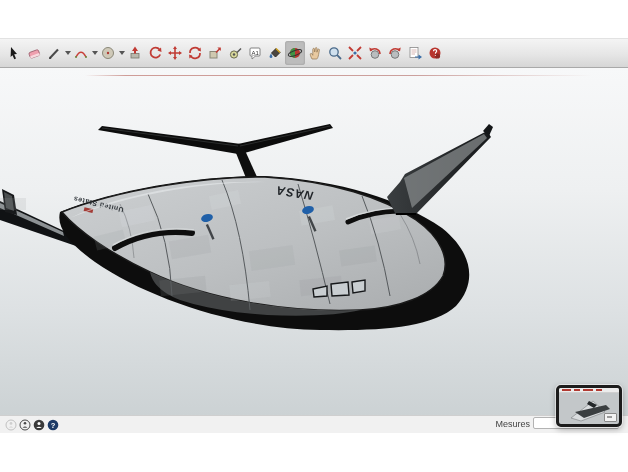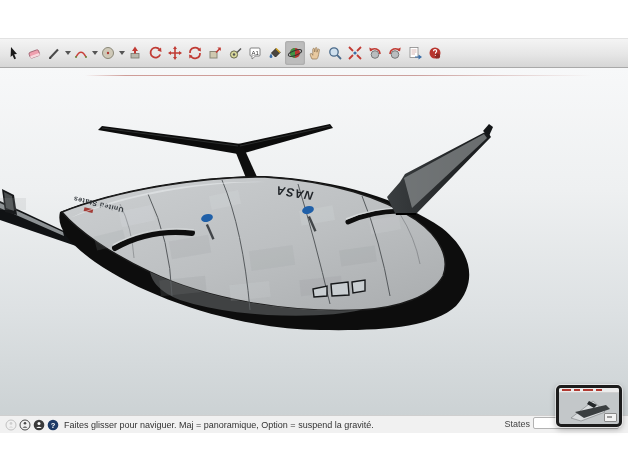--- a/index.html
+++ b/index.html
@@ -324,24 +324,23 @@
           <circle cx="6" cy="4.6" r="1.5" fill="#fff"></circle>
           <path d="M3.2 9 Q6 6.4 8.8 9 Z" fill="#fff"></path>
         </svg>
     </span>
     <span class="sicon">
       <svg viewBox="0 0 12 12">
           <circle cx="6" cy="6" r="5.3" fill="#1d3a66"></circle>
           <text x="6" y="8.6" font-size="7.5" fill="#fff" font-weight="bold" text-anchor="middle">?</text>
         </svg>
     </span>
-    <span class="status-text">Faites glisser pour naviguer. Maj = panoramique, Option =  suspend la gravité.</span>
   </div>
 
-  <span class="measures">States</span>
+  <span class="measures">Mesures</span>
   <input class="measure-input" type="text" value="" style="">
 
   <div class="bottomband"></div>
 
   <div class="thumb">
     <div class="mini-toolbar">
       <i style="left:3px;width:9px;"></i>
         <i style="left:15px;width:6px;"></i>
         <i style="left:24px;width:10px;"></i>
         <i style="left:37px;width:6px;"></i>

